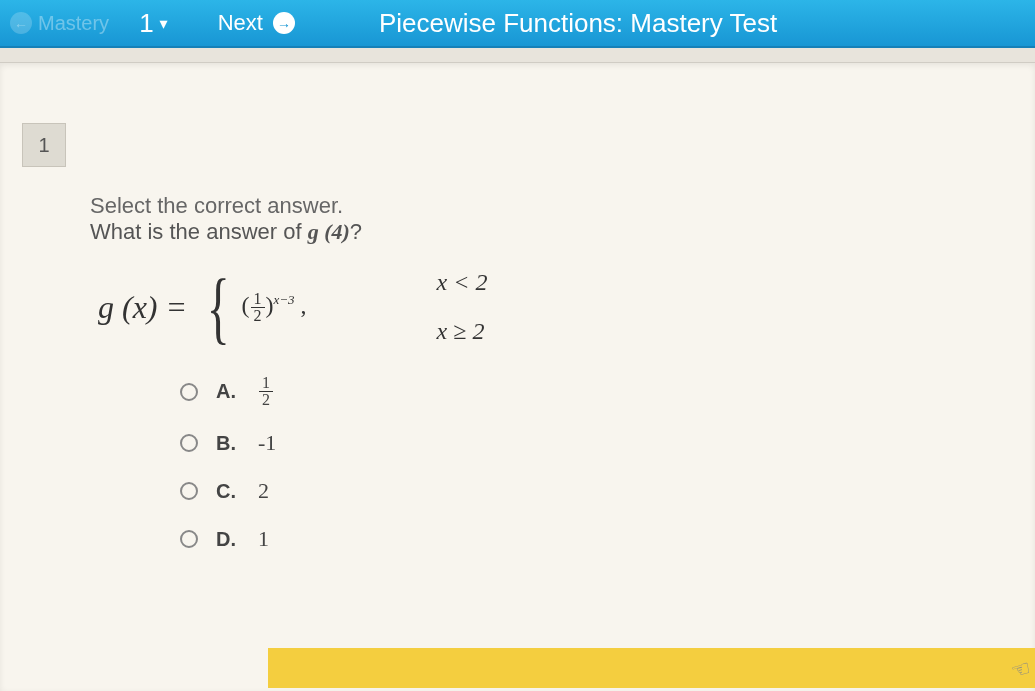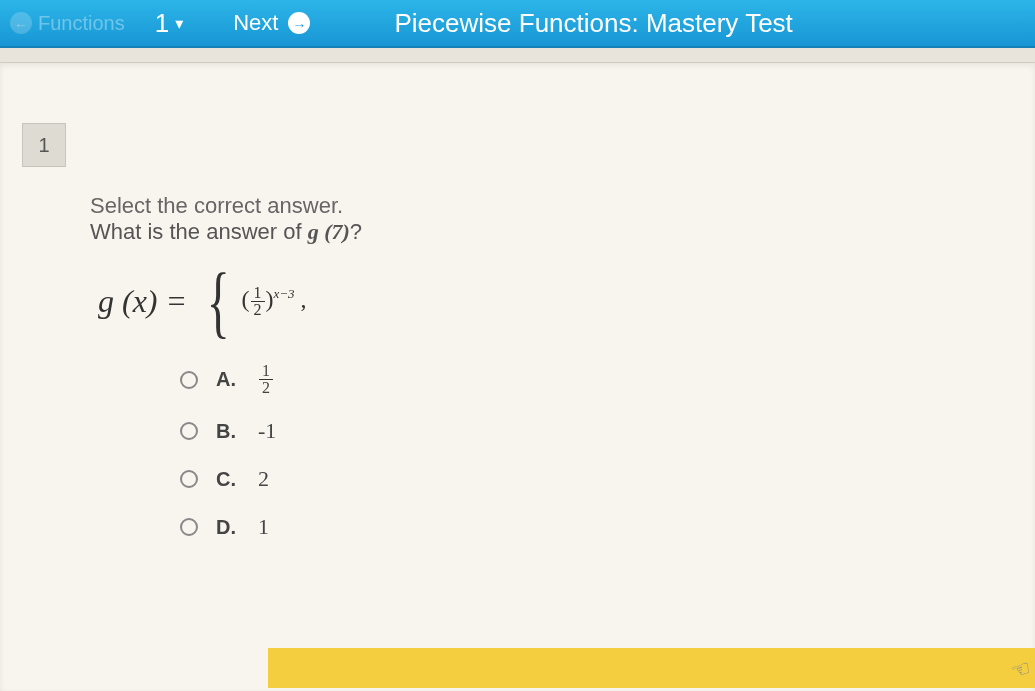--- a/index.html
+++ b/index.html
@@ -205,21 +205,21 @@
   .math-i { font-style: italic; font-family:'Times New Roman',serif; }
 </style>
 </head>
 <body>
 
 <div class="screen">
 
   <div class="topbar">
     <div class="nav-prev">
       <span class="arrow">←</span>
-      <span>Functions</span>
+      <span>Mastery</span>
     </div>
     <div class="question-select">
       <span>1</span>
       <span class="chevron">▾</span>
     </div>
     <div class="nav-next">
       <span>Next</span>
       <span class="arrow">→</span>
     </div>
     <div class="title">Piecewise Functions: Mastery Test</div>
@@ -227,34 +227,38 @@
 
   <div class="card">
     <div class="q-tab">
       <span>1</span>
     </div>
 
     <div class="content">
       <div class="instruction">Select the correct answer.</div>
 
       <div class="prompt">
-        <span>What is the answer of </span><span class="math-i" style="font-weight:bold">g (7)</span><span>?</span>
+        <span>What is the answer of </span><span class="math-i" style="font-weight:bold">g (4)</span><span>?</span>
       </div>
 
       <div class="math-row">
         <span class="lhs">g (x)  =</span>
         <span class="brace">{</span>
         <div class="pieces">
           <div class="piece">
             (<span class="frac">
                 <span class="n">1</span>
                 <span class="d">2</span>
               </span>)<span class="sup">x−3</span> ,
           </div>
         </div>
+        <div class="conds">
+          <div>x &lt; 2</div>
+          <div>x ≥ 2</div>
+        </div>
       </div>
 
       <div class="options">
         <div class="opt">
           <span class="radio"></span>
           <span class="opt-letter">A.</span>
           <span class="opt-value">
             <span class="frac">
                 <span class="n">1</span>
                 <span class="d">2</span>

